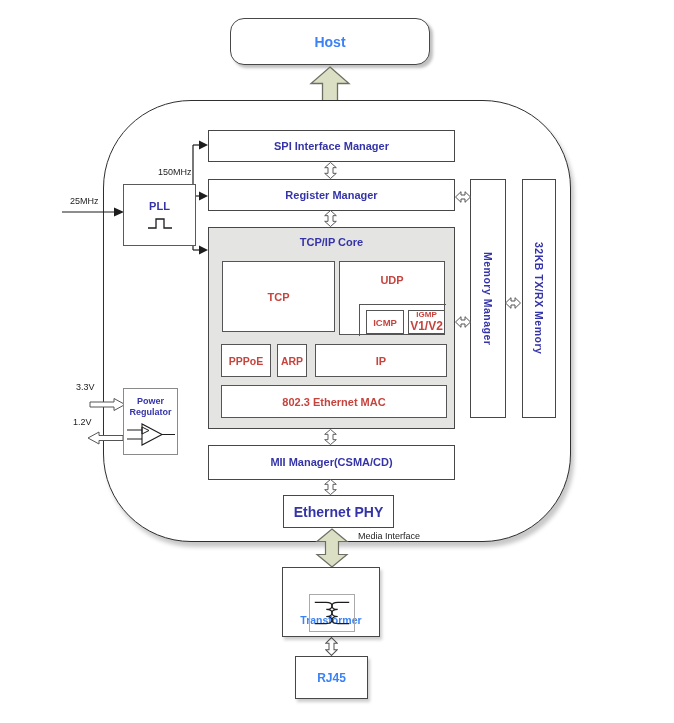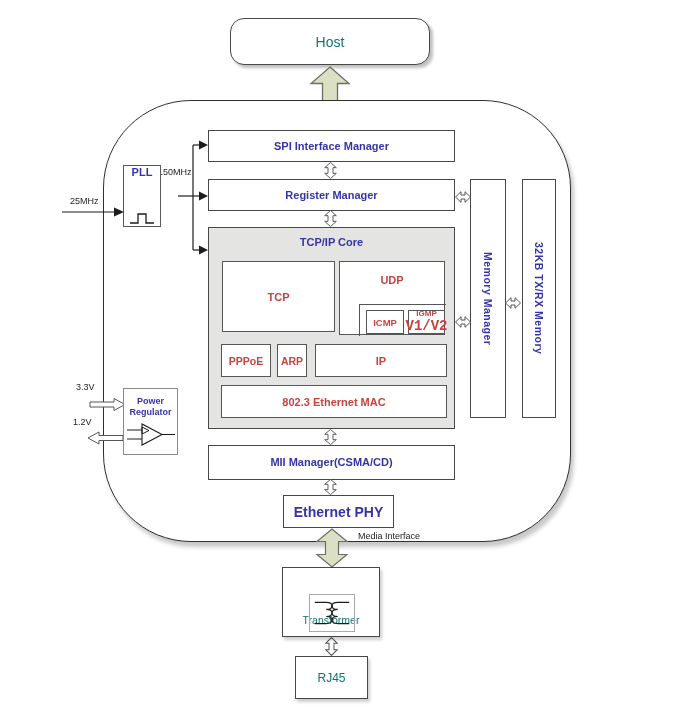--- a/index.html
+++ b/index.html
@@ -10,21 +10,21 @@
   }
   .abs { position:absolute; box-sizing:border-box; }
   .box {
     position:absolute; box-sizing:border-box;
     background:#fff; border:1px solid #474747;
     display:flex; align-items:center; justify-content:center;
     text-align:center;
   }
   .blue { color:#3434a8; font-weight:bold; }
   .red  { color:#c6443e; font-weight:bold; }
-  .blk  { color:#0f766e; font-weight:normal; }
+  .blk  { color:#3b82f6; font-weight:bold; }
   .lbl  { position:absolute; font-size:9px; color:#1d1d1d; white-space:nowrap; }
   .container {
     position:absolute; left:103px; top:100px; width:468px; height:442px;
     border:1.5px solid #2f2f2f; border-radius:88px; background:#fff;
     box-shadow:3px 5px 4px rgba(0,0,0,0.22); box-sizing:border-box;
   }
   .hostbox {
     position:absolute; left:230px; top:18px; width:200px; height:47px;
     border:1.3px solid #474747; border-radius:14px; background:#fff;
     box-shadow:3px 3px 3px rgba(0,0,0,0.25);
@@ -71,21 +71,21 @@
     <polygon points="90,402 114,402 114,398.5 125,404.5 114,410.5 114,407 90,407" fill="#ffffff" stroke="#555555" stroke-width="1"></polygon>
 
     <polygon points="123,435.5 99,435.5 99,432 88,438 99,444 99,440.5 123,440.5" fill="#ffffff" stroke="#555555" stroke-width="1"></polygon>
   </svg>
 
   <div class="lbl" style="left:158px; top:167px;">150MHz</div>
   <div class="lbl" style="left:70px;  top:196px;">25MHz</div>
   <div class="lbl" style="left:76px;  top:382px;">3.3V</div>
   <div class="lbl" style="left:73px;  top:417px;">1.2V</div>
 
-  <div class="box" style="left:123px; top:165px; width:38px; height:62px; flex-direction:column; border-color:#5a5a5a;justify-content:space-between;">
+  <div class="box" style="left:123px; top:184px; width:73px; height:62px; flex-direction:column; border-color:#5a5a5a;">
     <span class="blue" style="font-size:11px;">PLL</span>
     <span style="margin-top:4px;">
       <svg width="30" height="15" viewBox="0 0 30 15">
         <path d="M3,12 H11 V3 H19 V12 H27" fill="none" stroke="#1d1d1d" stroke-width="1.3"></path>
       </svg>
     </span>
   </div>
 
   <div class="box" style="left:208px; top:130px; width:247px; height:32px;">
     <span class="blue" style="font-size:11px;">SPI Interface Manager</span>
@@ -117,21 +117,21 @@
   </div>
 
   <div class="box" style="left:339px; top:261px; width:106px; height:74px; border-color:#555; align-items:flex-start;">
     <div class="red abs" style="left:0; top:12px; width:100%; text-align:center; font-size:11px;">UDP</div>
     <div class="abs" style="left:19px; top:42px; width:87px; height:32px; border-top:1px solid #555; border-left:1px solid #555;"></div>
     <div class="box" style="left:26px; top:48px; width:38px; height:24px; border-color:#555;">
       <span class="red" style="font-size:9.5px;">ICMP</span>
     </div>
     <div class="box" style="left:68px; top:48px; width:37px; height:24px; border-color:#555; flex-direction:column; line-height:1.1;">
       <span class="red" style="font-size:8px;">IGMP</span>
-      <span class="red" style="font-size:14px;font-family:Liberation Mono, monospace;">V1/V2</span>
+      <span class="red" style="font-size:12px;">V1/V2</span>
     </div>
   </div>
 
   <div class="box" style="left:221px; top:344px; width:50px; height:33px; border-color:#555;">
     <span class="red" style="font-size:10.5px;">PPPoE</span>
   </div>
   <div class="box" style="left:277px; top:344px; width:30px; height:33px; border-color:#555;">
     <span class="red" style="font-size:10.5px;">ARP</span>
   </div>
   <div class="box" style="left:315px; top:344px; width:132px; height:33px; border-color:#555;">

